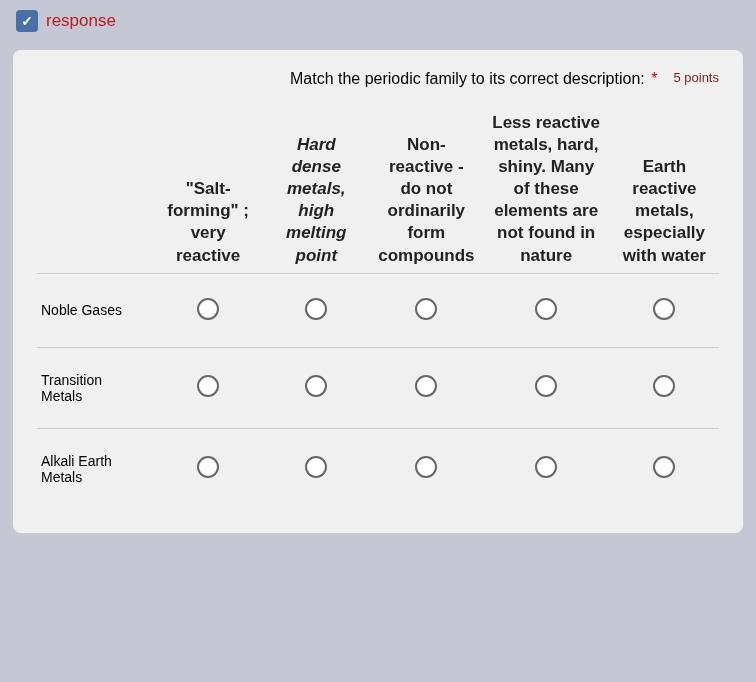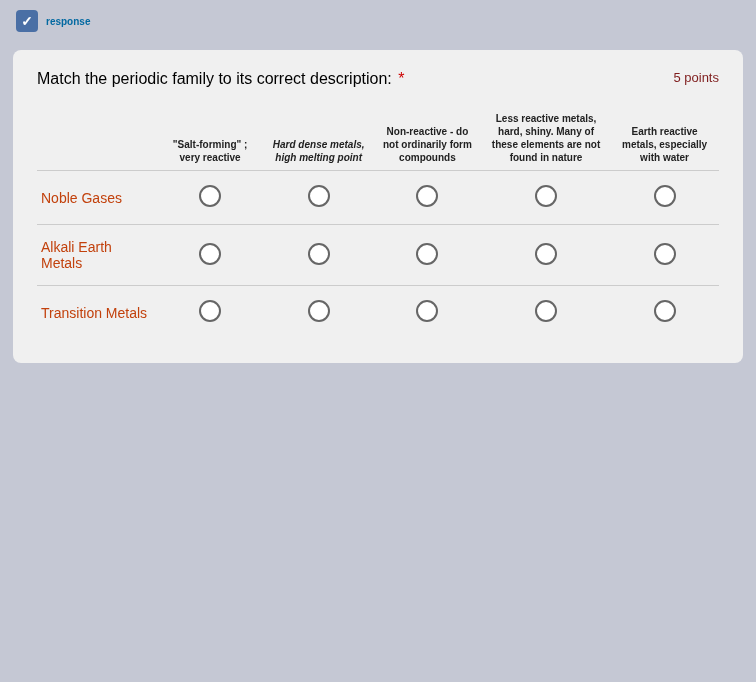--- a/index.html
+++ b/index.html
@@ -30,74 +30,74 @@
       display: flex;
       align-items: center;
       justify-content: center;
       color: white;
       font-size: 14px;
       font-weight: bold;
       flex-shrink: 0;
     }
 
     .response-label {
-      font-size: 10px;
-      color: #0369a1;
-      font-weight: 700;
+      font-size: 17px;
+      color: #b91c1c;
+      font-weight: 400;
     }
 
     .main-card {
       width: 730px;
       background: #f0f0f0;
       border-radius: 8px;
       padding: 20px 24px 24px 24px;
       margin: 8px auto;
     }
 
     .question-header {
       display: flex;
-      justify-content: space-between;
+      justify-content: flex-end;
       align-items: flex-start;
       margin-bottom: 18px;
     }
 
     .points-label {
       font-size: 13px;
       color: #7f1d1d;
       white-space: nowrap;
       margin-left: 16px;
     }
 
     .match-table {
       width: 100%;
       border-collapse: collapse;
     }
 
     .match-table thead tr th {
       padding: 6px 8px;
-      font-size: 10px;
+      font-size: 17px;
       font-weight: 600;
       color: #222;
       text-align: center;
       vertical-align: bottom;
       line-height: 1.3;
     }
 
     .match-table thead tr th:first-child {
       text-align: left;
     }
 
     .match-table tbody tr {
       border-top: 1px solid #ccc;
     }
 
     .match-table tbody tr td {
-      padding: 14px 8px;
+      padding: 24px 8px;
       font-size: 13.5px;
-      color: #c2410c;
+      color: #000000;
       text-align: center;
       vertical-align: middle;
     }
 
     .match-table tbody tr td:first-child {
       text-align: left;
       font-size: 14px;
       padding-left: 4px;
     }
 
@@ -162,32 +162,32 @@
         <td><span class="radio-circle"></span></td>
         <td><span class="radio-circle"></span></td>
         <td><span class="radio-circle"></span></td>
         <td><span class="radio-circle"></span></td>
       </tr>
 
 
 
       <tr>
         <td>
-          <span>Alkali Earth Metals</span>
+          <span>Transition Metals</span>
         </td>
         <td><span class="radio-circle"></span></td>
         <td><span class="radio-circle"></span></td>
         <td><span class="radio-circle"></span></td>
         <td><span class="radio-circle"></span></td>
         <td><span class="radio-circle"></span></td>
       </tr>
 
       <tr>
         <td>
-          <span>Transition Metals</span>
+          <span>Alkali Earth Metals</span>
         </td>
         <td><span class="radio-circle"></span></td>
         <td><span class="radio-circle"></span></td>
         <td><span class="radio-circle"></span></td>
         <td><span class="radio-circle"></span></td>
         <td><span class="radio-circle"></span></td>
       </tr>
     </tbody>
   </table>
 </div>

